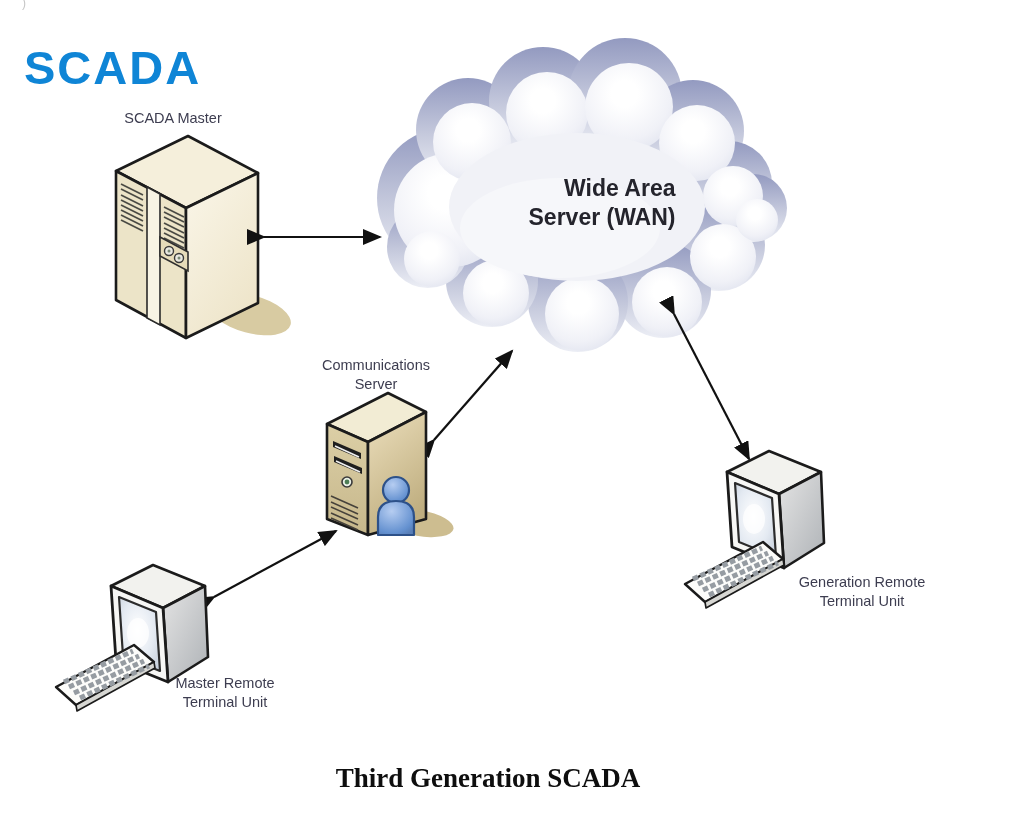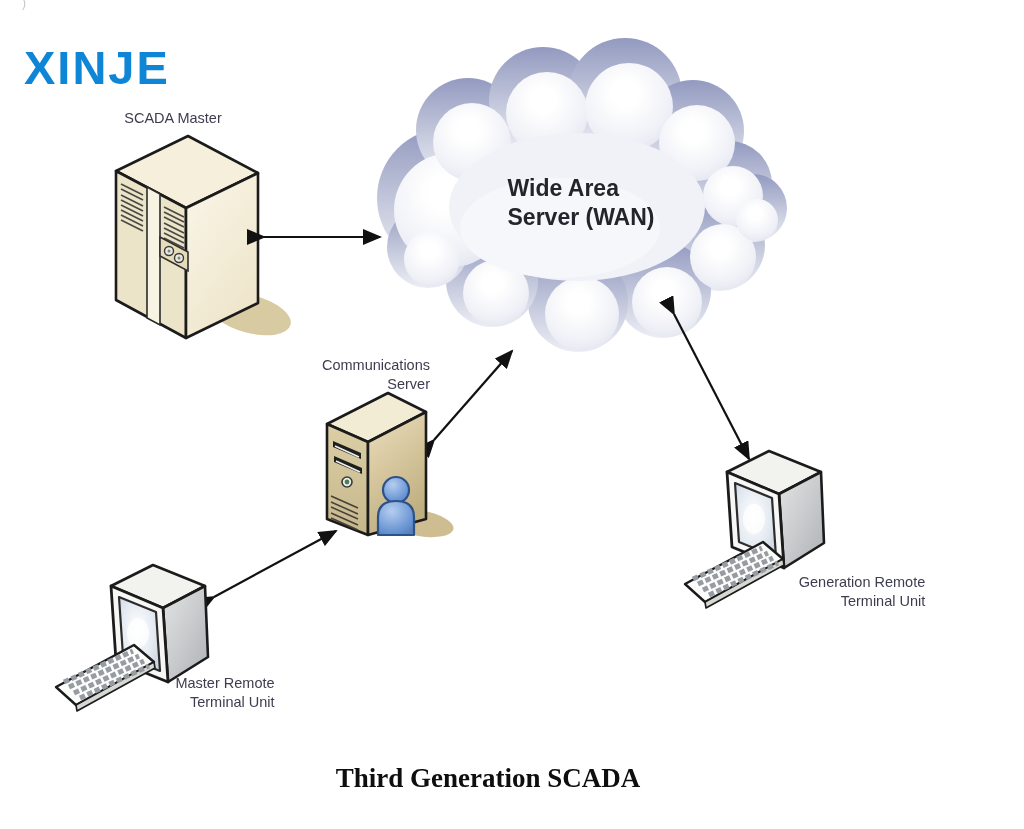--- a/index.html
+++ b/index.html
@@ -8,41 +8,41 @@
     font-family:"Liberation Sans",sans-serif;overflow:hidden;
   }
   svg.layer{position:absolute;left:0;top:0;}
   .corner{position:absolute;left:22px;top:-4px;color:#c6c6c6;font-size:12px;}
   .logo{
     position:absolute;left:24px;top:40px;
     font-weight:bold;font-size:47px;letter-spacing:2px;color:#0f85d6;
     font-family:"Liberation Sans",sans-serif;
   }
   .lbl{
-    position:absolute;text-align:right;color:#3d3d50;
+    position:absolute;text-align:center;color:#3d3d50;
     font-size:14.5px;line-height:1.3;transform:translateX(-50%);white-space:nowrap;
   }
   .lbl-wan{
-    position:absolute;text-align:left;transform:translateX(-50%);
-    font-weight:bold;font-size:23px;color:#24242c;line-height:1.25;white-space:nowrap;
+    position:absolute;text-align:right;transform:translateX(-50%);
+    font-weight:bold;font-size:23px;color:#24242c;line-height:1.25;white-space:nowrap;margin-left:21px;
   }
   .title{
     position:absolute;left:488px;top:716px;transform:translateX(-50%);
     font-family:"Liberation Serif",serif;font-weight:bold;font-size:27px;
     color:#0e0e0e;white-space:nowrap;margin-top:47px;
   }
 </style>
 </head>
 <body>
 
 <div class="canvas">
 
   <span class="corner">)</span>
 
-  <div class="logo">XINJE</div>
+  <div class="logo">SCADA</div>
 
   <svg class="layer" width="1024" height="829" viewBox="0 0 1024 829">
     <defs>
       <linearGradient id="puffO" x1="0" y1="0" x2="0" y2="1">
         <stop offset="0%" stop-color="#939ac0"></stop>
         <stop offset="55%" stop-color="#c6cadd"></stop>
         <stop offset="100%" stop-color="#eceef5"></stop>
       </linearGradient>
       <radialGradient id="puffI" cx="45%" cy="35%" r="75%">
         <stop offset="20%" stop-color="#ffffff"></stop>

